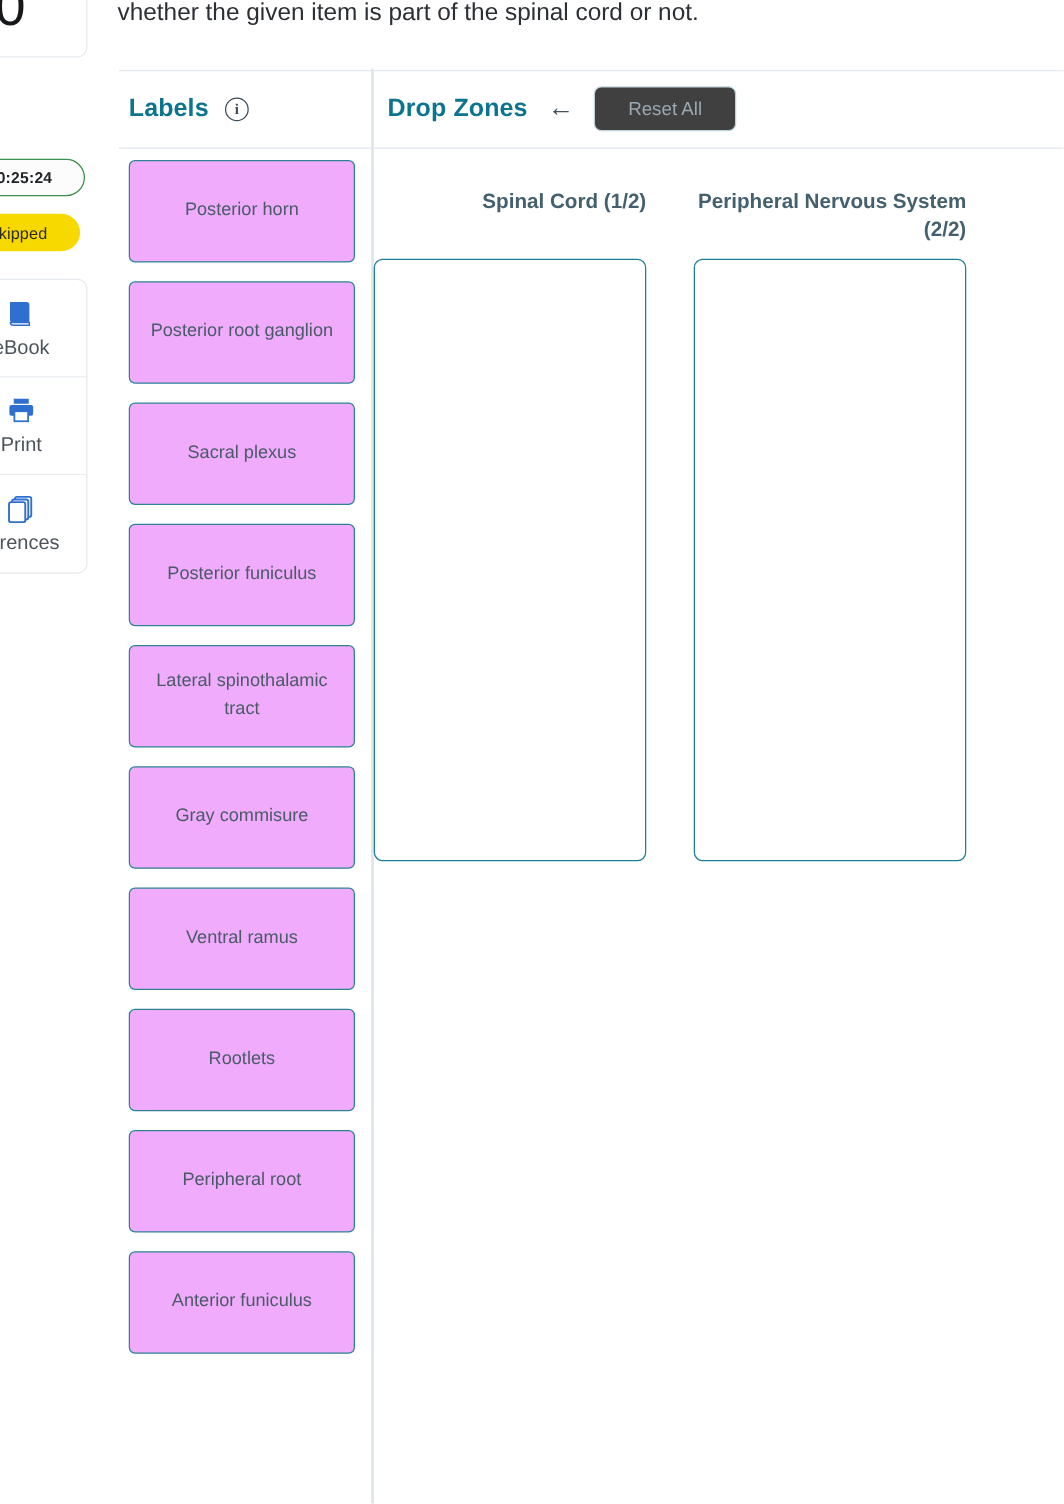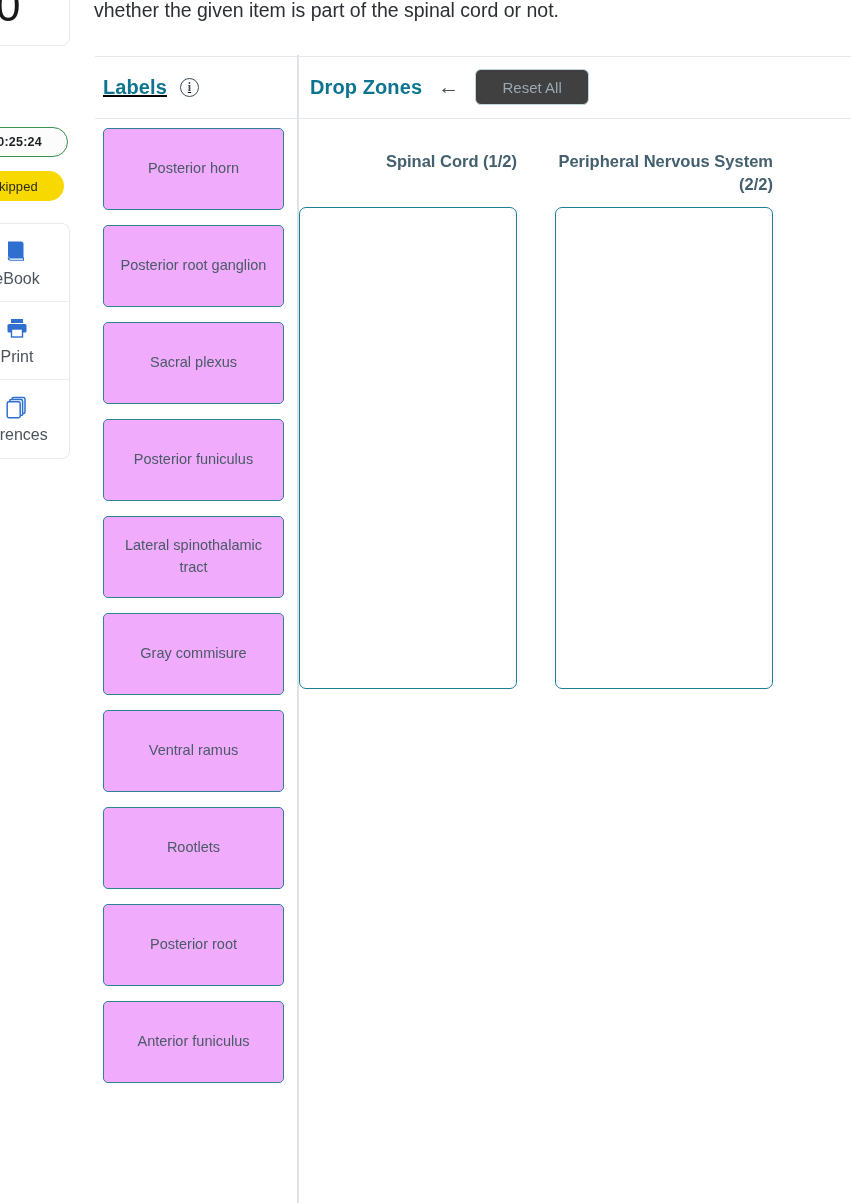--- a/index.html
+++ b/index.html
@@ -157,21 +157,20 @@
     left: 95px;
     top: 56px;
     width: 202px;
   }
   .col-head {
     height: 62px;
     display: flex;
     align-items: center;
     gap: 13px;
     padding-left: 8px;
-    text-decoration: underline;
   }
   .col-head .title {
     font-size: 20px;
     font-weight: 700;
     color: #0d7490;
     letter-spacing: 0.1px;
   }
   .info-icon {
     width: 19px; height: 19px;
     border-radius: 50%;
@@ -338,21 +337,21 @@
 
     <div class="labels-list">
       <div class="label-card">Posterior horn</div>
       <div class="label-card">Posterior root ganglion</div>
       <div class="label-card">Sacral plexus</div>
       <div class="label-card">Posterior funiculus</div>
       <div class="label-card">Lateral spinothalamic tract</div>
       <div class="label-card">Gray commisure</div>
       <div class="label-card">Ventral ramus</div>
       <div class="label-card">Rootlets</div>
-      <div class="label-card">Posterior root</div>
+      <div class="label-card">Peripheral root</div>
       <div class="label-card">Anterior funiculus</div>
     </div>
   </div>
 
   <div class="dz-col">
     <div class="dz-head">
       <span class="title">Drop Zones</span>
       <span class="back-arrow">←</span>
       <span class="reset-btn">Reset All</span>
     </div>

